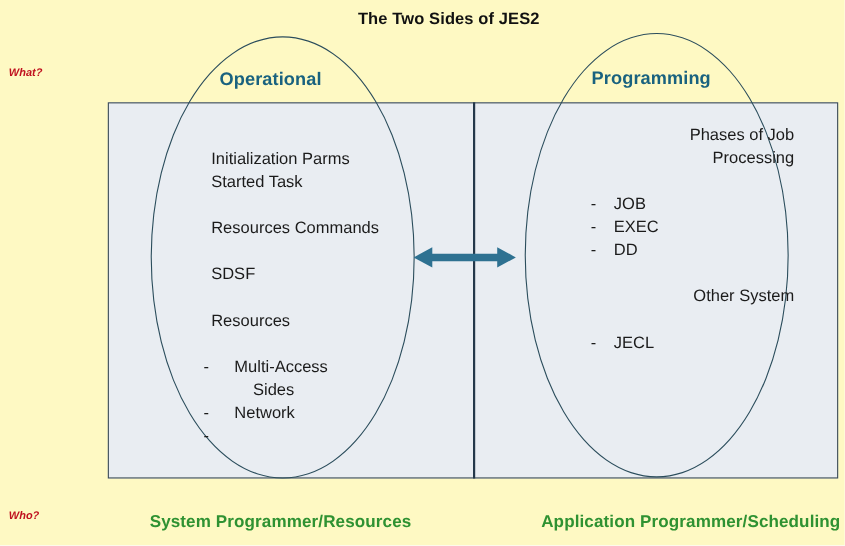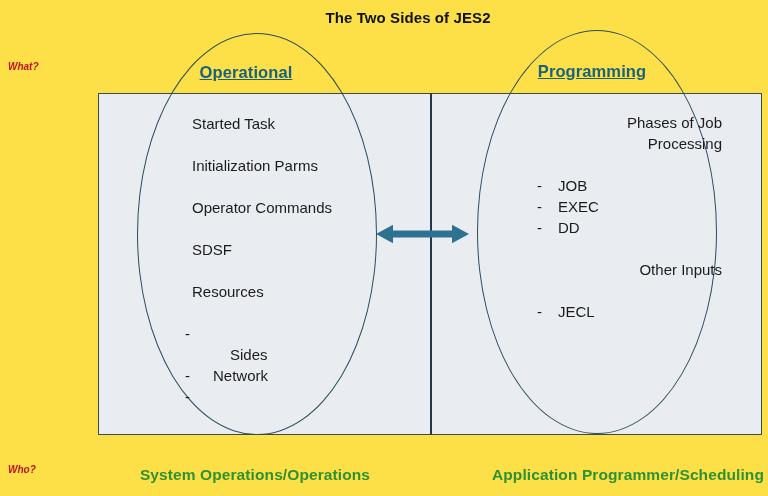--- a/index.html
+++ b/index.html
@@ -1,17 +1,17 @@
 <!DOCTYPE html>
 <html style="--red: #C0111F; --green: #2F9232; --accent_teal: #19627F; --arrow: #2E7191; --panel_fill: #E9EDF2; --panel_border: #3A4A54; --divider: #24384A; --ellipse_border: #2B4D5C;"><head>
 <meta charset="utf-8">
 <style>
   html,body{margin:0;padding:0;background:#fff;}
   .canvas{
-    position:relative;width:768px;height:496px;background:#fde047;overflow:hidden;
+    position:relative;width:768px;height:496px;background:#fef9c3;overflow:hidden;
     font-family:"Liberation Sans",sans-serif;color:#1a1a1a;
   }
   .title{
     position:absolute;left:98px;top:9px;width:620px;text-align:center;
     font-size:15px;font-weight:700;color:#111111;letter-spacing:.1px;
   }
   .q-label{
     position:absolute;left:8px;font-size:10px;font-weight:700;font-style:italic;
     color:var(--red,#C0111F);
   }
@@ -27,21 +27,21 @@
     background:var(--divider,#24384A);
   }
   .ellipse{
     position:absolute;border:1.4px solid var(--ellipse_border,#2B4D5C);
     border-radius:50%;box-sizing:border-box;background:transparent;
   }
   #ellipse-left{left:137px;top:33px;width:240px;height:402px;}
   #ellipse-right{left:477px;top:30px;width:240px;height:404px;}
   .side-heading{
     position:absolute;font-size:16.5px;font-weight:700;color:var(--accent_teal,#19627F);
-    width:200px;text-align:center;letter-spacing:.1px;text-decoration:underline;
+    width:200px;text-align:center;letter-spacing:.1px;
   }
   #operational-heading{left:146px;top:63px;}
   #programming-heading{left:492px;top:62px;}
   .items{position:absolute;font-size:15px;line-height:21px;color:#1b1b1b;}
   #operational-items{left:185px;top:113px;width:195px;}
   #programming-items{left:537px;top:112px;width:185px;}
   .line{white-space:pre-line;}
   .spaced{margin-top:21px;}
   .bullet{display:flex;white-space:pre-line;}
   #operational-items .para{padding-left:7px;}
@@ -69,44 +69,44 @@
   <div class="panel"></div>
   <div class="divider"></div>
 
   <div class="ellipse" id="ellipse-left"></div>
   <div class="ellipse" id="ellipse-right"></div>
 
   <div class="side-heading" id="operational-heading">Operational</div>
   <div class="side-heading" id="programming-heading">Programming</div>
 
   <div class="items" id="operational-items">
+      <div class="line para spaced">Initialization Parms</div>
       <div class="line para">Started Task</div>
-      <div class="line para spaced">Initialization Parms</div>
-      <div class="line para spaced">Operator Commands</div>
+      <div class="line para spaced">Resources Commands</div>
       <div class="line para spaced">SDSF</div>
       <div class="line para spaced">Resources</div>
-      <div class="bullet spaced"><span class="dash">-</span></div>
+      <div class="bullet spaced"><span class="dash">-</span><span>Multi-Access</span></div>
       <div class="line cont">Sides</div>
       <div class="bullet"><span class="dash">-</span><span>Network</span></div>
       <div class="bullet"><span class="dash">-</span></div>
     </div>
   <div class="items" id="programming-items">
       <div class="line para">Phases of Job
 Processing</div>
       <div class="bullet spaced"><span class="dash">-</span><span>JOB</span></div>
       <div class="bullet"><span class="dash">-</span><span>EXEC</span></div>
       <div class="bullet"><span class="dash">-</span><span>DD</span></div>
-      <div class="line para spaced">Other Inputs</div>
+      <div class="line para spaced">Other System</div>
       <div class="bullet spaced"><span class="dash">-</span><span>JECL</span></div>
     </div>
 
   <div class="arrow-wrap">
     <svg width="93" height="20" viewBox="0 0 93 20" xmlns="http://www.w3.org/2000/svg">
       <polygon points="0,10 17,0.8 17,6.6 76,6.6 76,0.8 93,10 76,19.2 76,13.4 17,13.4 17,19.2" fill="var(--arrow,#2E7191)"></polygon>
     </svg>
   </div>
 
   <div class="q-label" id="who-label">Who?</div>
 
-  <div class="who-text" id="system-programmer-label">System Operations/Operations</div>
+  <div class="who-text" id="system-programmer-label">System Programmer/Resources</div>
   <div class="who-text" id="application-programmer-label">Application Programmer/Scheduling</div>
 
 </div>
 
 </body></html>

